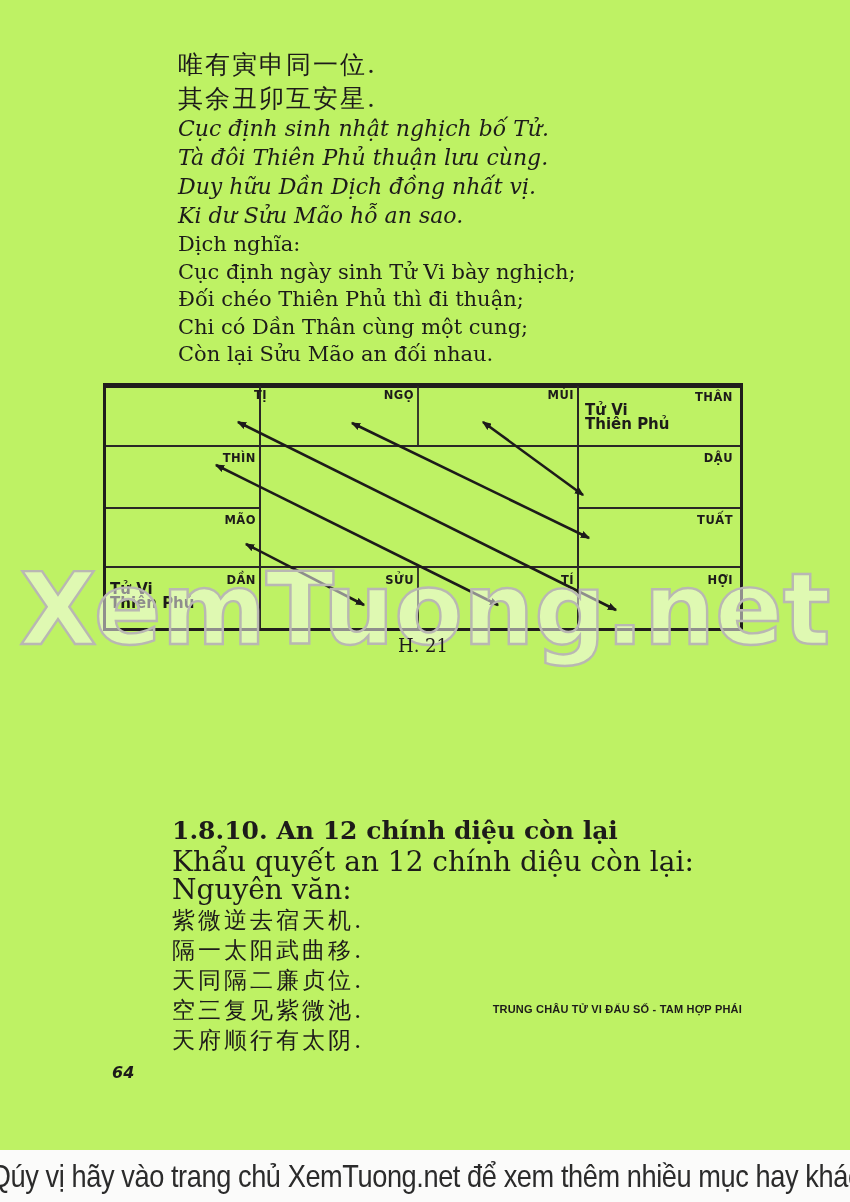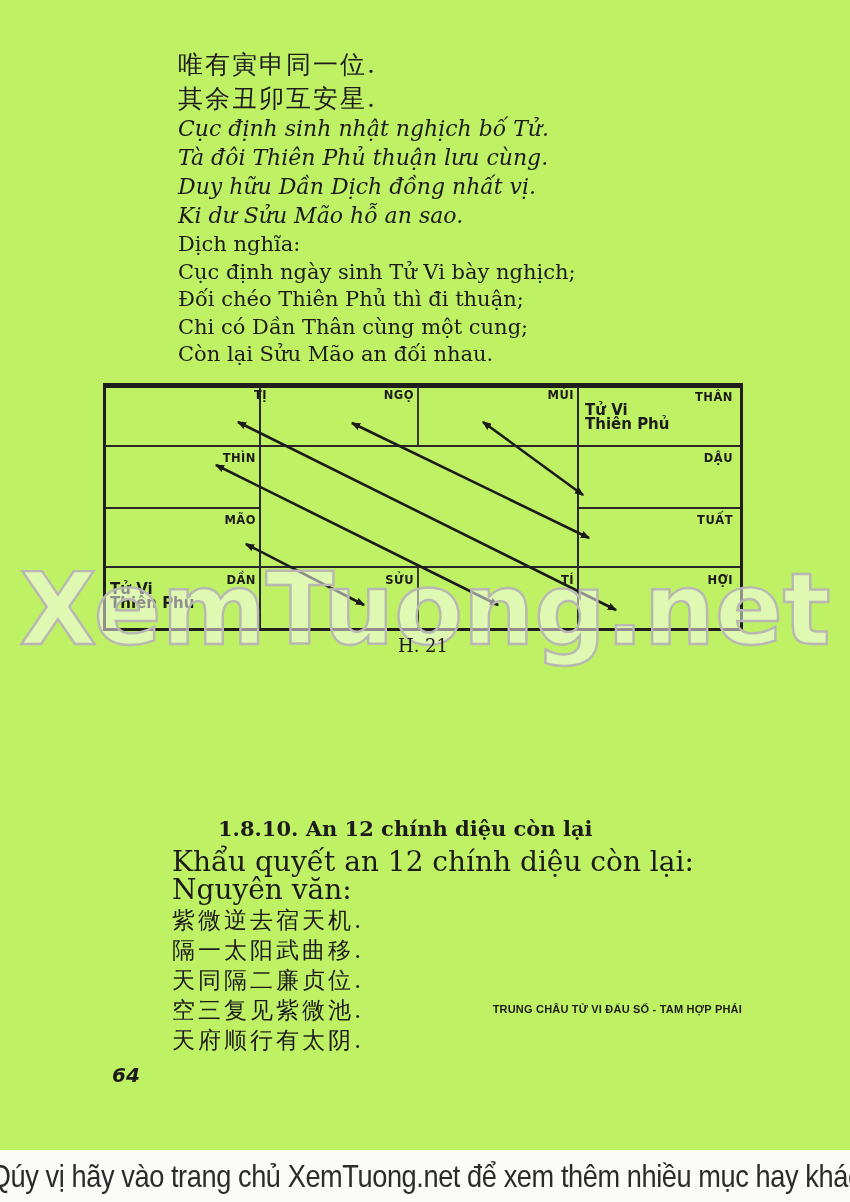--- a/index.html
+++ b/index.html
@@ -24,27 +24,27 @@
 
   
   .watermark { position:absolute; left:0; top:536px; z-index:2; pointer-events:none; }
 
   
   .paragraph { position:absolute; left:110px; top:674px; width:634px; font-size:21px;
                line-height:30px; text-align:justify; text-indent:62px; z-index:3; }
 
   
   .section { position:absolute; left:172px; top:816px; }
-  .section-heading { font-size:21px; font-weight:bold; height:29px;margin-left:46px; }
+  .section-heading { font-size:25px; font-weight:bold; height:29px; }
   .section-line { font-size:28px; height:28px; }
   .cn2-line { font-size:23px; height:30px; letter-spacing:3px; }
 
   
   .footer-page  { position:absolute; left:112px; top:1063px; font-family:"DejaVu Sans", sans-serif;
-                  font-weight:bold; font-style:italic; font-size:20px; }
+                  font-weight:bold; font-style:italic; font-size:16px; }
   .footer-title { position:absolute; right:108px; top:1003px; font-family:"Liberation Sans", sans-serif;
                   font-weight:bold; font-size:11px; letter-spacing:0.2px; }
 
   
   .banner { position:absolute; left:0; top:1150px; width:850px; height:52px; background:#fbfbfa;
             display:flex; align-items:center; justify-content:center; }
   .banner-inner { font-family:"Liberation Sans", sans-serif; font-size:32px; color:#2b2b2b;
                   white-space:nowrap; transform:scaleX(0.85); transform-origin:center;
                   letter-spacing:-0.5px; }
 </style>

